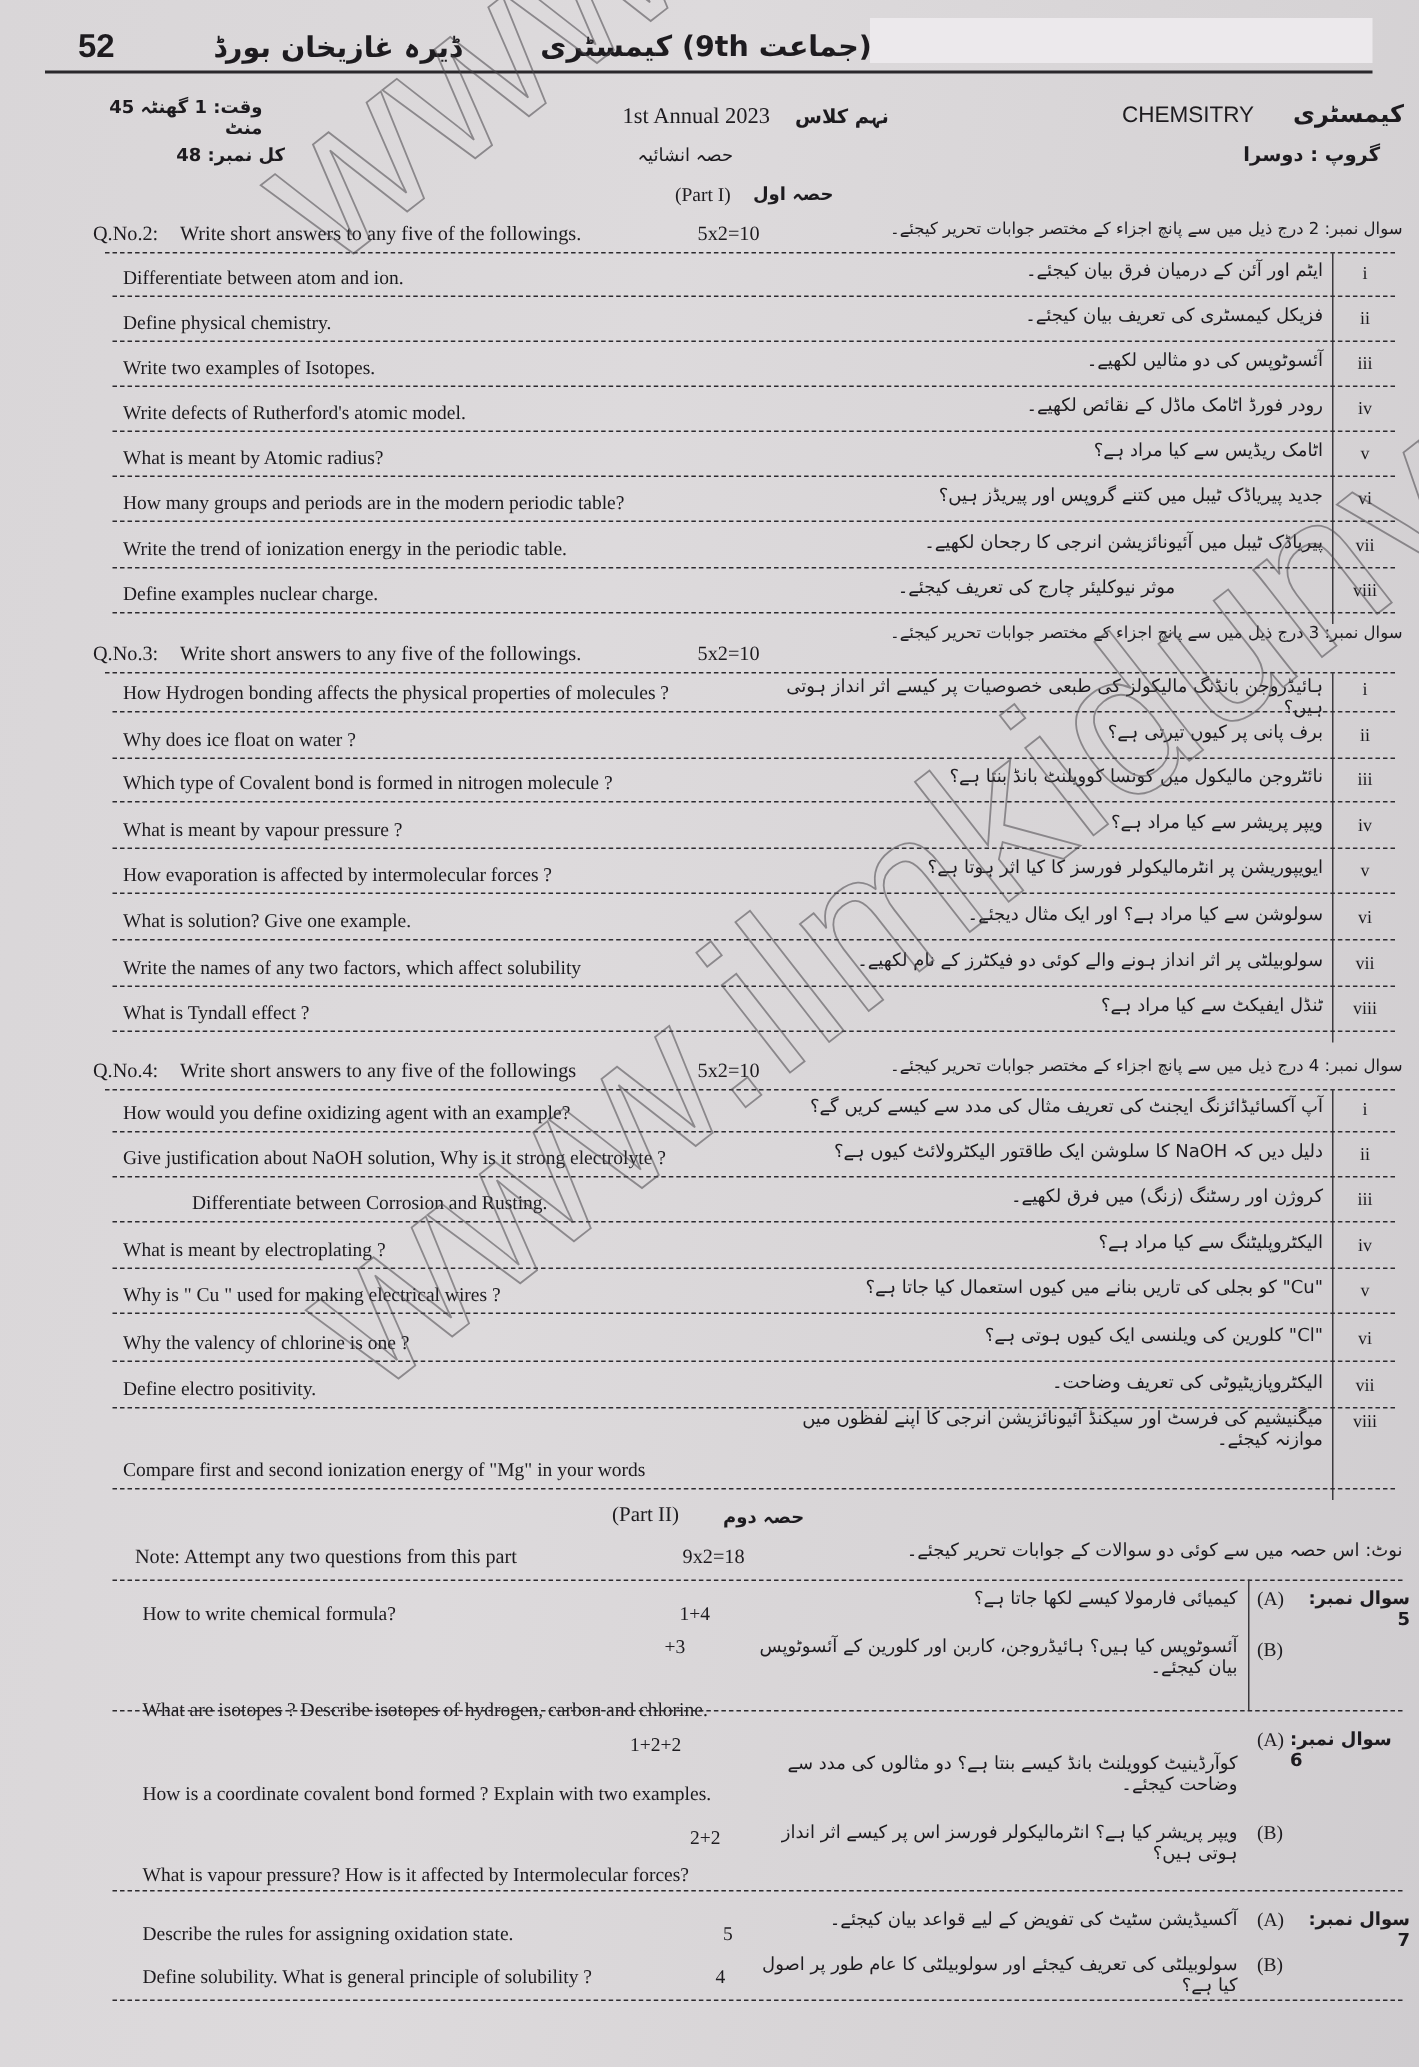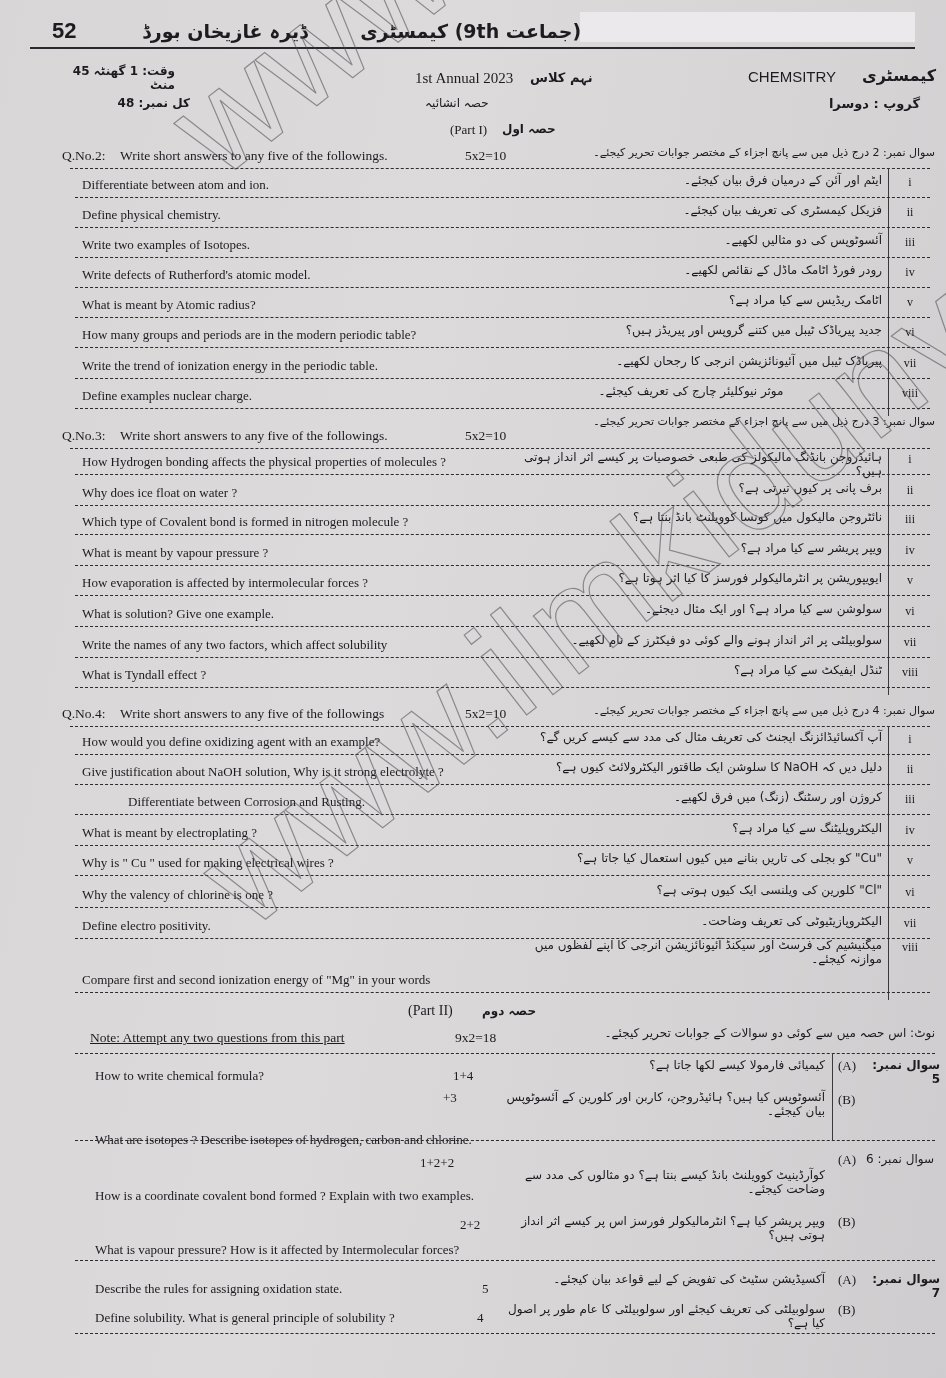--- a/index.html
+++ b/index.html
@@ -163,35 +163,35 @@
     <div class="abs row-line" style="left:75px; top:938px; width:855px;"></div>
     <div class="abs q-text" style="left:82px; top:972px;">Compare first and second ionization energy of "Mg" in your words</div>
     <div class="abs urdu" style="left:500px; top:938px; width:382px; text-align:right;">میگنیشیم کی فرسٹ اور سیکنڈ آئیونائزیشن انرجی کا اپنے لفظوں میں موازنہ کیجئے۔</div>
     <div class="abs roman" style="left:890px; top:940px;">viii</div>
     <div class="abs row-line" style="left:75px; top:992px; width:855px;"></div>
   </div>
 
 <div id="part2">
     <div class="abs" style="left:408px; top:1003px; font-size:14px;">(Part II)</div>
     <div class="abs urdu" style="left:482px; top:1004px; font-weight:bold;">حصہ دوم</div>
-    <div class="abs q-head" style="left:90px; top:1030px;text-decoration:underline;">Note: Attempt any two questions from this part</div>
+    <div class="abs q-head" style="left:90px; top:1030px;">Note: Attempt any two questions from this part</div>
     <div class="abs q-head" style="left:455px; top:1030px;">9x2=18</div>
     <div class="abs urdu" style="left:580px; top:1026px; width:355px; text-align:right;">نوٹ: اس حصہ میں سے کوئی دو سوالات کے جوابات تحریر کیجئے۔</div>
     <div class="abs row-line" style="left:75px; top:1053px; width:860px;"></div>
     <div class="abs urdu" style="left:860px; top:1058px; width:80px; text-align:right; font-weight:bold;">سوال نمبر: 5</div>
     <div class="abs q-text" style="left:95px; top:1068px;text-align:right;">How to write chemical formula?</div>
     <div class="abs q-text" style="left:453px; top:1068px;">1+4</div>
     <div class="abs urdu" style="left:495px; top:1058px; width:330px; text-align:right;">کیمیائی فارمولا کیسے لکھا جاتا ہے؟</div>
     <div class="abs q-text" style="left:838px; top:1058px;">(A)</div>
     <div class="abs q-text" style="left:95px; top:1132px;">What are isotopes ? Describe isotopes of hydrogen, carbon and chlorine.</div>
     <div class="abs q-text" style="left:443px; top:1090px;">+3</div>
     <div class="abs urdu" style="left:495px; top:1090px; width:330px; text-align:right;">آئسوٹوپس کیا ہیں؟ ہائیڈروجن، کاربن اور کلورین کے آئسوٹوپس بیان کیجئے۔</div>
     <div class="abs q-text" style="left:838px; top:1092px;">(B)</div>
     <div class="abs row-line" style="left:75px; top:1140px; width:860px;"></div>
-    <div class="abs urdu" style="left:860px; top:1152px; width:80px; text-align:center; font-weight:normal;">سوال نمبر: 6</div>
+    <div class="abs urdu" style="left:860px; top:1152px; width:80px; text-align:left; font-weight:bold;">سوال نمبر: 6</div>
     <div class="abs q-text" style="left:95px; top:1188px;">How is a coordinate covalent bond formed ? Explain with two examples.</div>
     <div class="abs q-text" style="left:420px; top:1155px;">1+2+2</div>
     <div class="abs urdu" style="left:495px; top:1152px; width:330px; text-align:right;margin-top:16px;">کوآرڈینیٹ کوویلنٹ بانڈ کیسے بنتا ہے؟ دو مثالوں کی مدد سے وضاحت کیجئے۔</div>
     <div class="abs q-text" style="left:838px; top:1152px;">(A)</div>
     <div class="abs q-text" style="left:95px; top:1242px;">What is vapour pressure? How is it affected by Intermolecular forces?</div>
     <div class="abs q-text" style="left:460px; top:1217px;">2+2</div>
     <div class="abs urdu" style="left:495px; top:1214px; width:330px; text-align:right;">ویپر پریشر کیا ہے؟ انٹرمالیکولر فورسز اس پر کیسے اثر انداز ہوتی ہیں؟</div>
     <div class="abs q-text" style="left:838px; top:1214px;">(B)</div>
     <div class="abs row-line" style="left:75px; top:1260px; width:860px;"></div>
     <div class="abs urdu" style="left:860px; top:1272px; width:80px; text-align:right; font-weight:bold;">سوال نمبر: 7</div>

